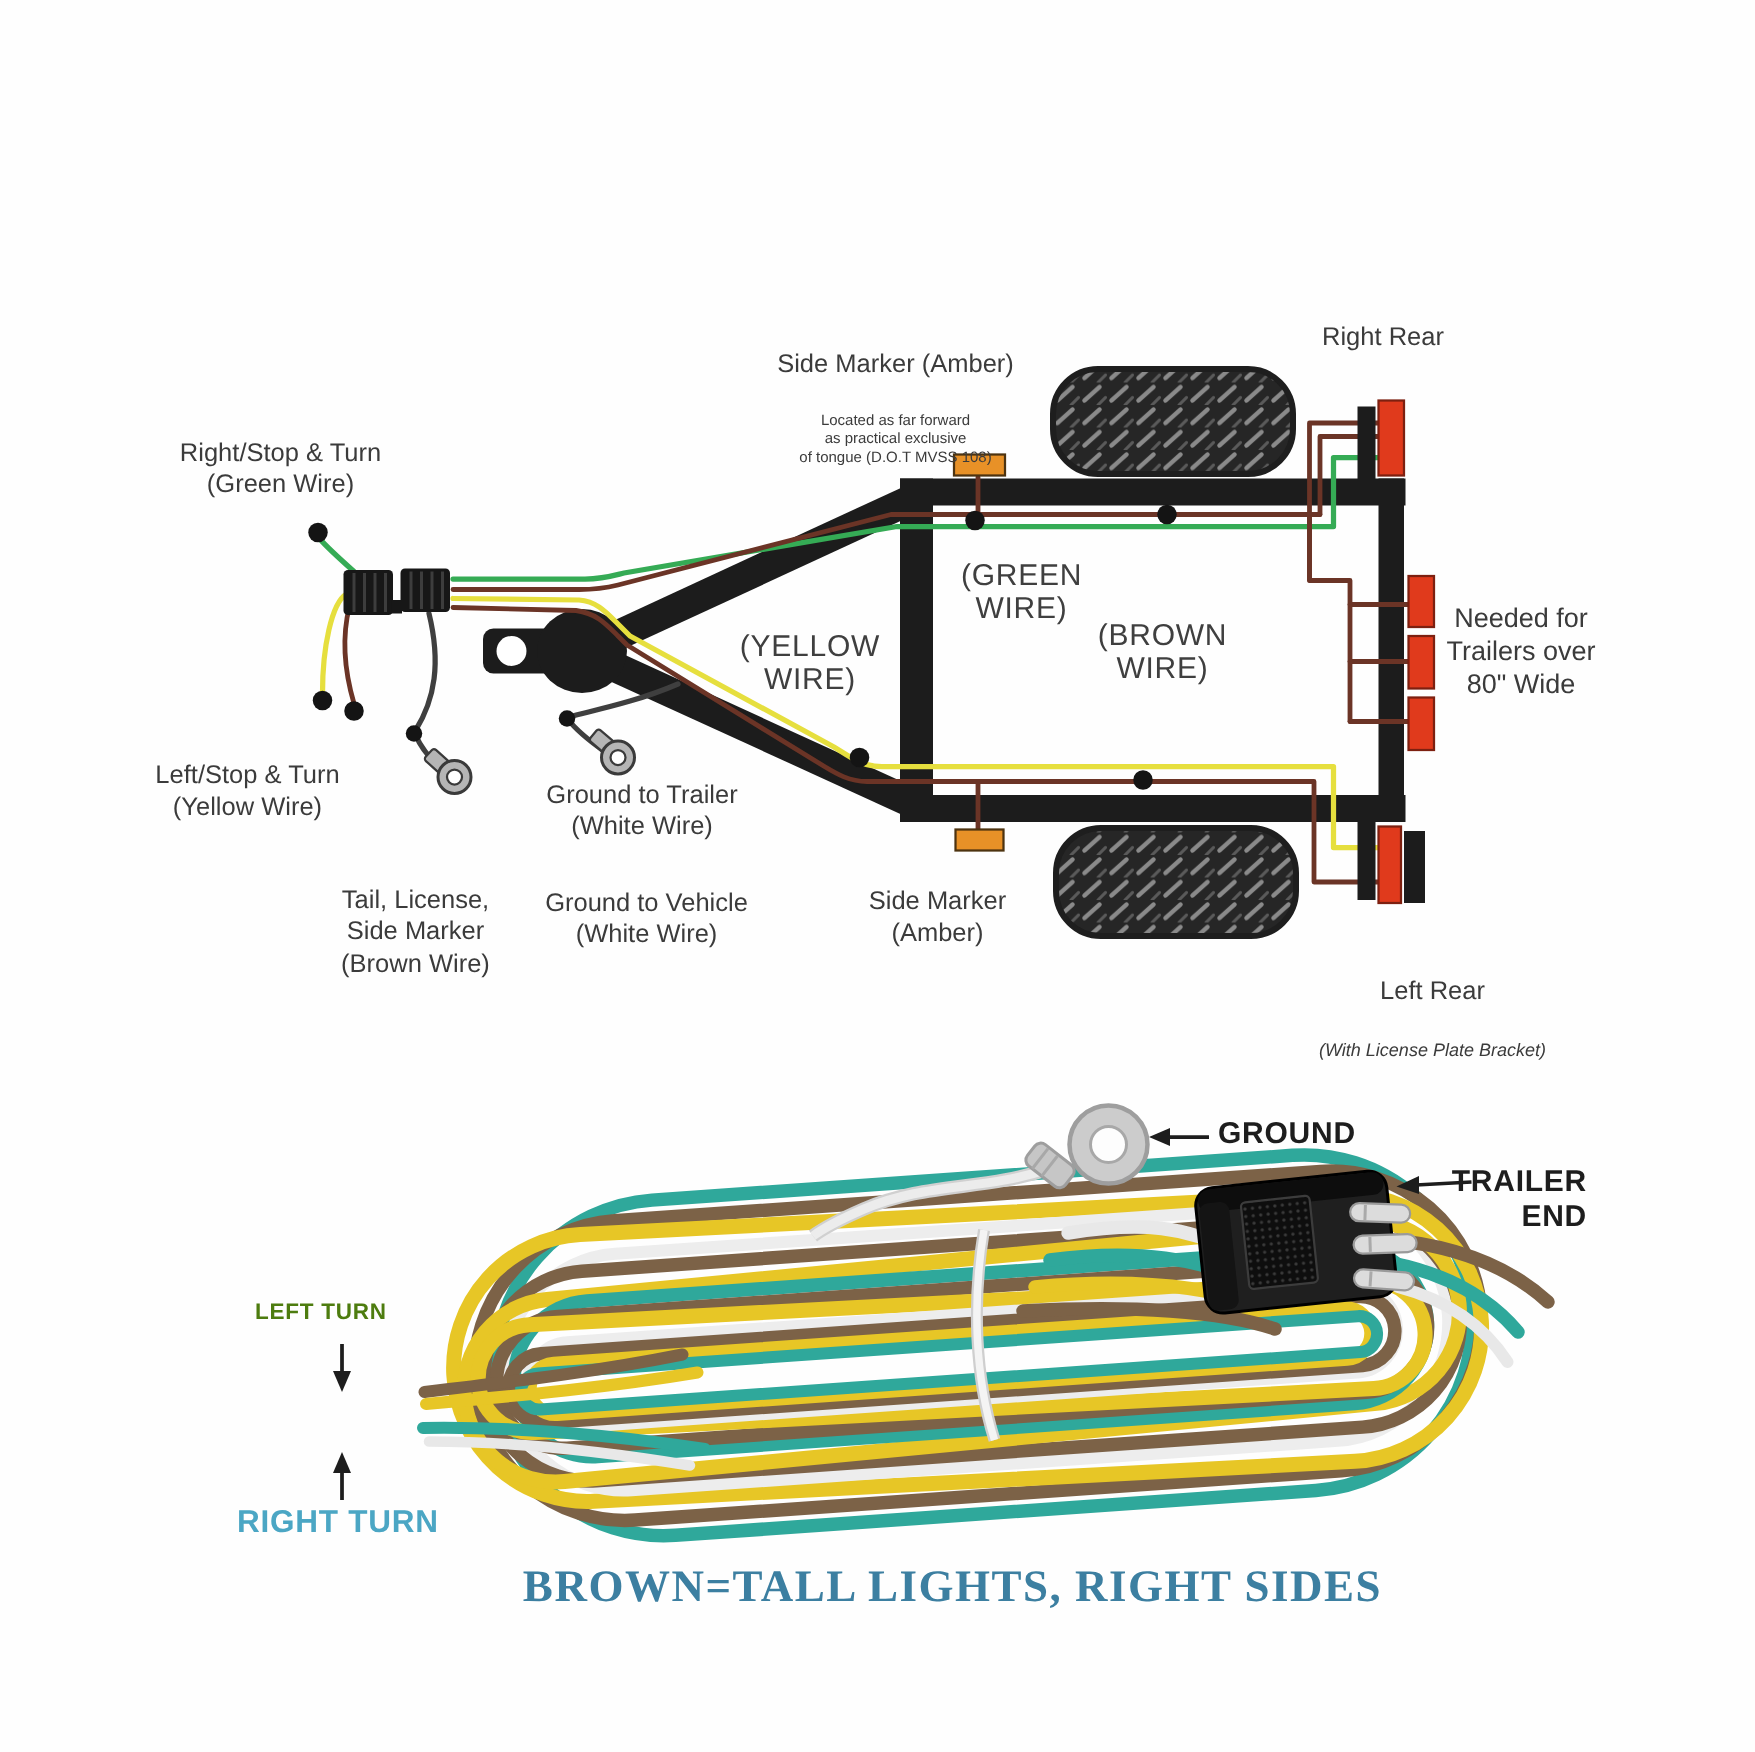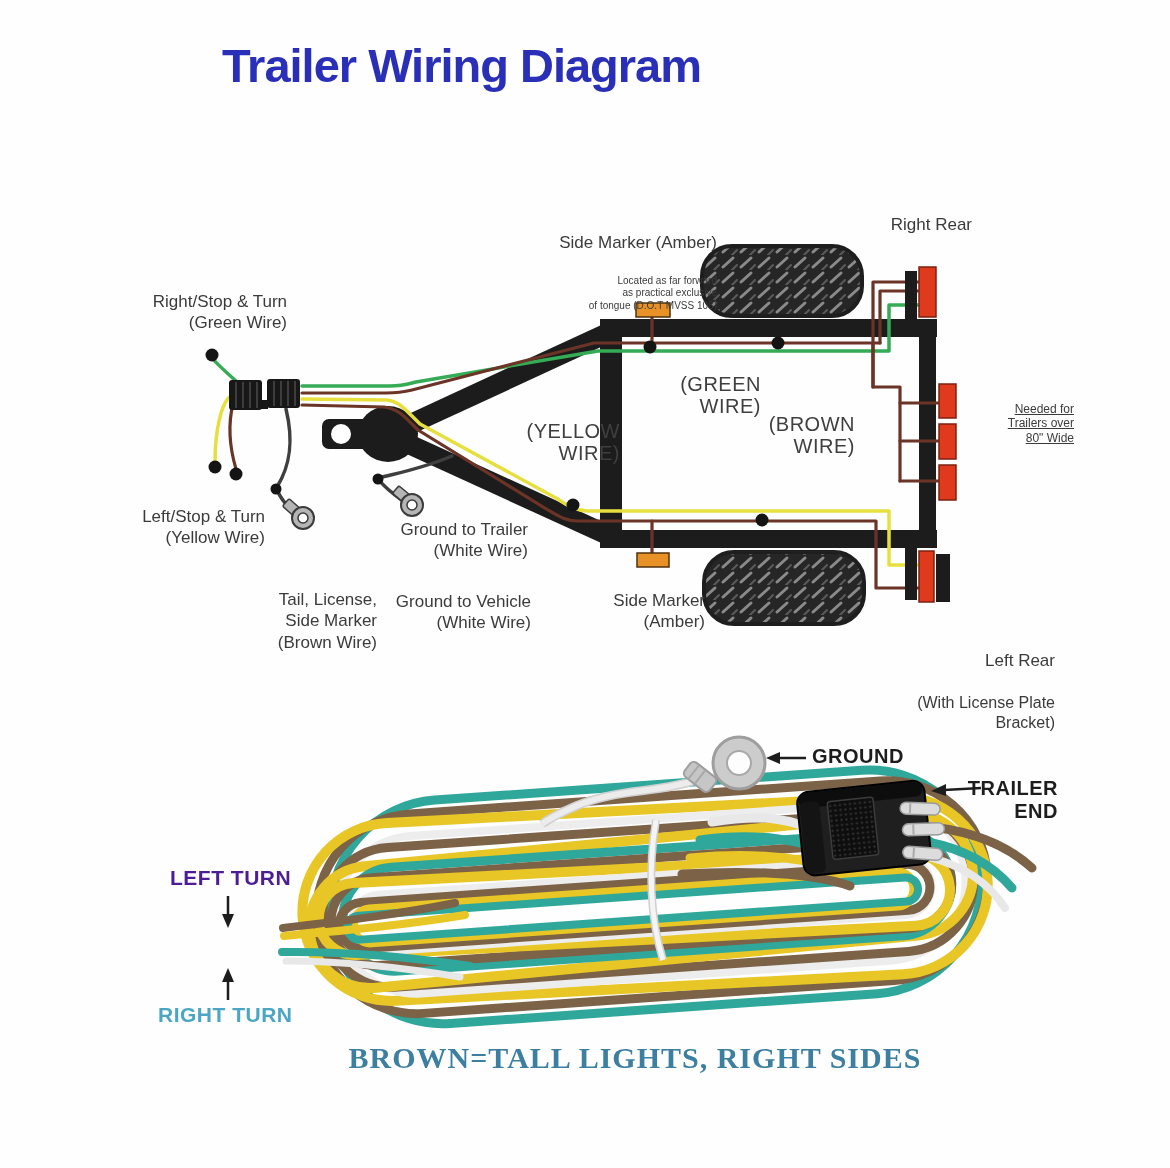--- a/index.html
+++ b/index.html
@@ -1,27 +1,27 @@
 <!DOCTYPE html>
 <html><head>
 <meta charset="utf-8">
 <style>
   html,body{margin:0;padding:0;background:#ffffff;}
   #stage{position:relative;width:1170px;height:1168px;background:#fefefe;overflow:hidden;
          font-family:"Liberation Sans",sans-serif;}
   #art{position:absolute;left:0;top:0;}
-  .lbl{position:absolute;color:#3b3b3b;text-align:right;white-space:pre-line;
+  .lbl{position:absolute;color:#3b3b3b;text-align:center;white-space:pre-line;
        font:17px/1.26 "Liberation Sans",sans-serif;}
   .lbl .sub{font-size:10px;line-height:1.22;}
   .big{font-size:20px;line-height:1.12;color:#3f3f3f;letter-spacing:0.5px;}
   #page-title{position:absolute;left:222px;top:40px;width:720px;
        font:bold 47px/1.1 "Liberation Sans",sans-serif;color:#2a2fb8;letter-spacing:-1px;}
   .photo-lbl{position:absolute;font:bold 20px/1.15 "Liberation Sans",sans-serif;
        color:#1d1d1d;white-space:pre-line;letter-spacing:0.5px;}
-  #lbl-left-turn{color:#4c1d95;font-size:21px;}
+  #lbl-left-turn{color:#4d7c0f;font-size:15px;}
   #lbl-right-turn{color:#4ba6c4;font-size:21px;}
   #caption{position:absolute;left:255px;top:1040px;width:760px;text-align:center;
        font:bold 30px/1.2 "Liberation Serif",serif;color:#3c7fa1;letter-spacing:1px;}
 </style>
 </head>
 <body>
 
 <div id="stage">
 
   <svg id="art" width="1170" height="1168" viewBox="0 0 1170 1168">
@@ -215,21 +215,20 @@
       <polygon points="766,758 780,752 780,764" fill="#1d1d1d" stroke="none"></polygon>
       <line x1="944" y1="790" x2="981" y2="788"></line>
       <polygon points="931,791 946,784 946,796" fill="#1d1d1d" stroke="none"></polygon>
       <line x1="228" y1="896" x2="228" y2="918"></line>
       <polygon points="228,928 222,914 234,914" fill="#1d1d1d" stroke="none"></polygon>
       <line x1="228" y1="1000" x2="228" y2="978"></line>
       <polygon points="228,968 222,982 234,982" fill="#1d1d1d" stroke="none"></polygon>
     </g>
   </svg>
 
-  <div id="page-title">Trailer Wiring Diagram</div>
 
   <div class="lbl" style="left:477px;top:211px;width:240px;">
     <div>Side Marker (Amber)</div>
     <div class="sub">Located as far forward
 as practical exclusive
 of tongue (D.O.T MVSS 108)</div>
   </div>
 
   <div class="lbl" style="left:872px;top:214px;width:100px;">Right Rear</div>
 
@@ -247,32 +246,32 @@
 (Brown Wire)</div>
 
   <div class="lbl" style="left:331px;top:591px;width:200px;">Ground to Vehicle
 (White Wire)</div>
 
   <div class="lbl" style="left:545px;top:590px;width:160px;">Side Marker
 (Amber)</div>
 
   <div class="lbl" style="left:855px;top:629px;width:200px;">
     <div>Left Rear</div>
-    <div class="sub" style="font-size:16px;">(With License Plate Bracket)</div>
+    <div class="sub" style="font-size:12px;font-style:italic;">(With License Plate Bracket)</div>
   </div>
 
   <div class="lbl big" style="left:601px;top:373px;width:160px;">(GREEN
 WIRE)</div>
   <div class="lbl big" style="left:460px;top:420px;width:160px;">(YELLOW
 WIRE)</div>
   <div class="lbl big" style="left:695px;top:413px;width:160px;">(BROWN
 WIRE)</div>
 
   <div class="lbl" style="left:954px;top:381px;width:120px;font-size:16.5px;">
-    <div class="sub" style="font-size:12px;text-decoration:underline;">Needed for
+    <div class="sub" style="font-size:18px;">Needed for
 Trailers over
 80" Wide</div>
   </div>
 
   <div class="photo-lbl" style="left:812px;top:745px;">GROUND</div>
   <div class="photo-lbl" style="left:958px;top:777px;width:100px;text-align:right;">TRAILER
 END</div>
   <div class="photo-lbl" id="lbl-left-turn" style="left:170px;top:866px;">LEFT TURN</div>
   <div class="photo-lbl" id="lbl-right-turn" style="left:158px;top:1003px;">RIGHT TURN</div>
 

